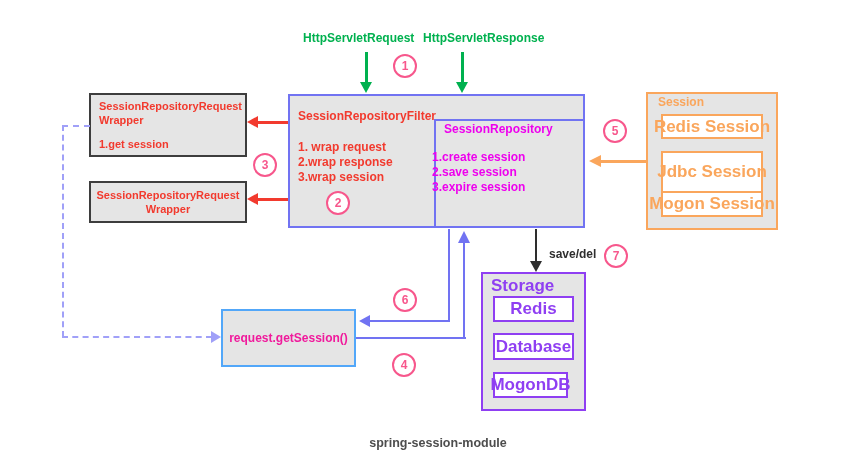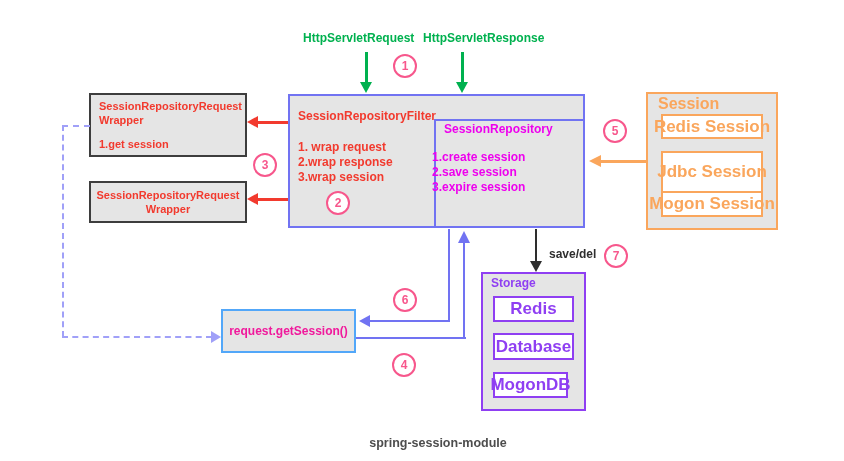--- a/index.html
+++ b/index.html
@@ -54,32 +54,32 @@
 
   <div class="box" style="left:434px;top:119px;width:151px;height:109px;border:2.5px solid var(--blue);"></div>
   <div class="lbl" style="left:444px;top:122px;color:var(--magenta);font-size:12px;">SessionRepository</div>
   <div class="list" style="left:432px;top:150px;color:var(--magenta);">
     <div>1.create session</div>
     <div>2.save session</div>
     <div>3.expire session</div>
   </div>
 
   <div class="box" style="left:646px;top:92px;width:132px;height:138px;border:2.5px solid var(--orange);"></div>
-  <div class="lbl" style="left:658px;top:95px;color:var(--orange);font-size:16px;">Session</div>
+  <div class="lbl" style="left:658px;top:95px;color:var(--orange);font-size:12px;">Session</div>
   <div class="item" style="left:661px;top:114px;width:102px;height:25px;border:2px solid var(--orange);color:var(--orange);">Redis Session</div>
   <div class="item" style="left:661px;top:151px;width:102px;height:42px;border:2px solid var(--orange);color:var(--orange);">Jdbc Session</div>
   <div class="item" style="left:661px;top:191px;width:102px;height:26px;border:2px solid var(--orange);color:var(--orange);">Mogon Session</div>
 
   <div class="box" style="left:481px;top:272px;width:105px;height:139px;border:2.5px solid var(--purple);"></div>
-  <div class="lbl" style="left:491px;top:276px;color:var(--purple);font-size:12px;">Storage</div>
+  <div class="lbl" style="left:491px;top:276px;color:var(--purple);font-size:17px;">Storage</div>
   <div class="item" style="left:493px;top:296px;width:81px;height:26px;border:2px solid var(--purple);color:var(--purple);">Redis</div>
   <div class="item" style="left:493px;top:333px;width:81px;height:27px;border:2px solid var(--purple);color:var(--purple);">Database</div>
   <div class="item" style="left:493px;top:372px;width:75px;height:26px;border:2px solid var(--purple);color:var(--purple);">MogonDB</div>
 
-  <div class="box" style="left:221px;top:309px;width:135px;height:44px;border:2px solid var(--light-blue);
+  <div class="box" style="left:221px;top:309px;width:135px;height:58px;border:2px solid var(--light-blue);
               display:flex;align-items:center;justify-content:center;">
     <span style="color:var(--pink-text);font-size:12px;font-weight:600;">request.getSession()</span>
   </div>
 
   <div class="lbl" style="left:303px;top:31px;color:var(--green);font-size:12px;">HttpServletRequest</div>
   <div class="lbl" style="left:423px;top:31px;color:var(--green);font-size:12px;">HttpServletResponse</div>
   <div class="vline" style="left:365px;top:52px;width:3px;height:31px;background:var(--green);"></div>
   <div class="tri" style="left:360px;top:82px;border-left:6.5px solid transparent;border-right:6.5px solid transparent;border-top:11px solid var(--green);"></div>
   <div class="vline" style="left:461px;top:52px;width:3px;height:31px;background:var(--green);"></div>
   <div class="tri" style="left:456px;top:82px;border-left:6.5px solid transparent;border-right:6.5px solid transparent;border-top:11px solid var(--green);"></div>

